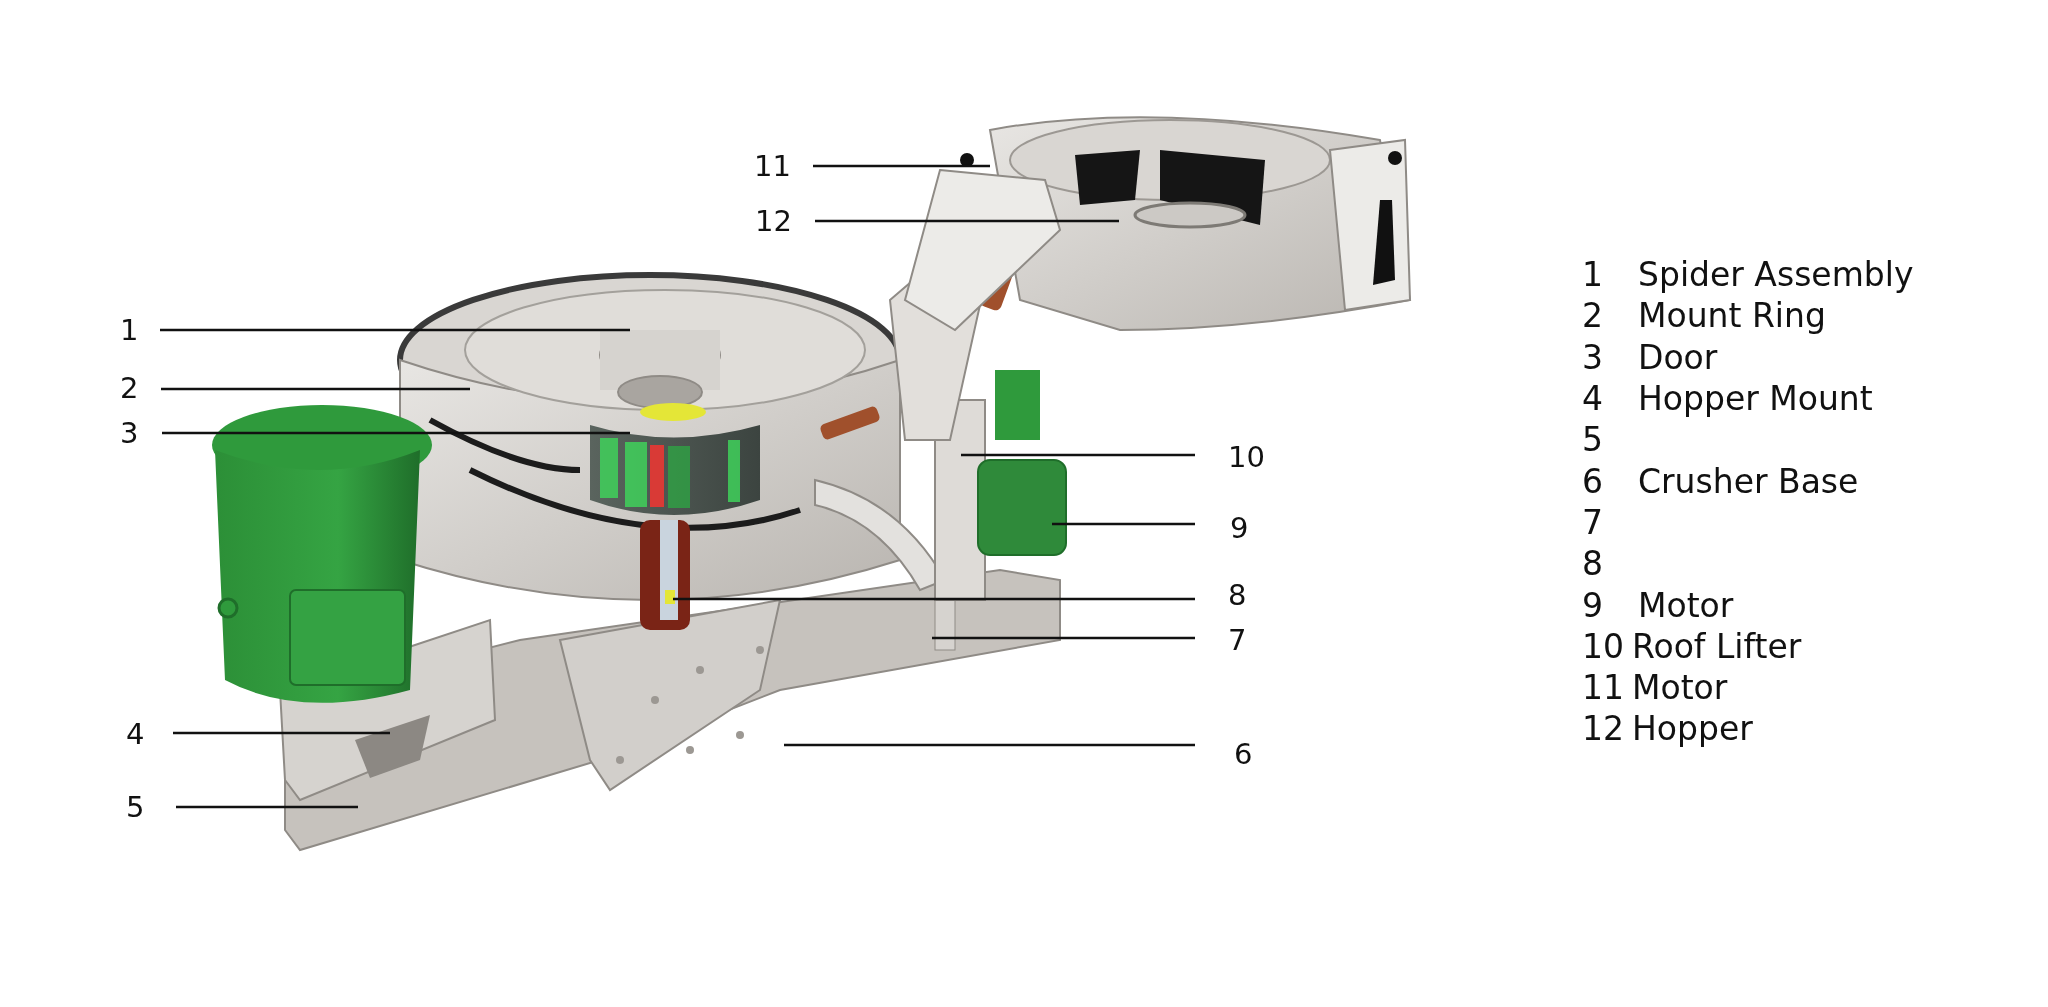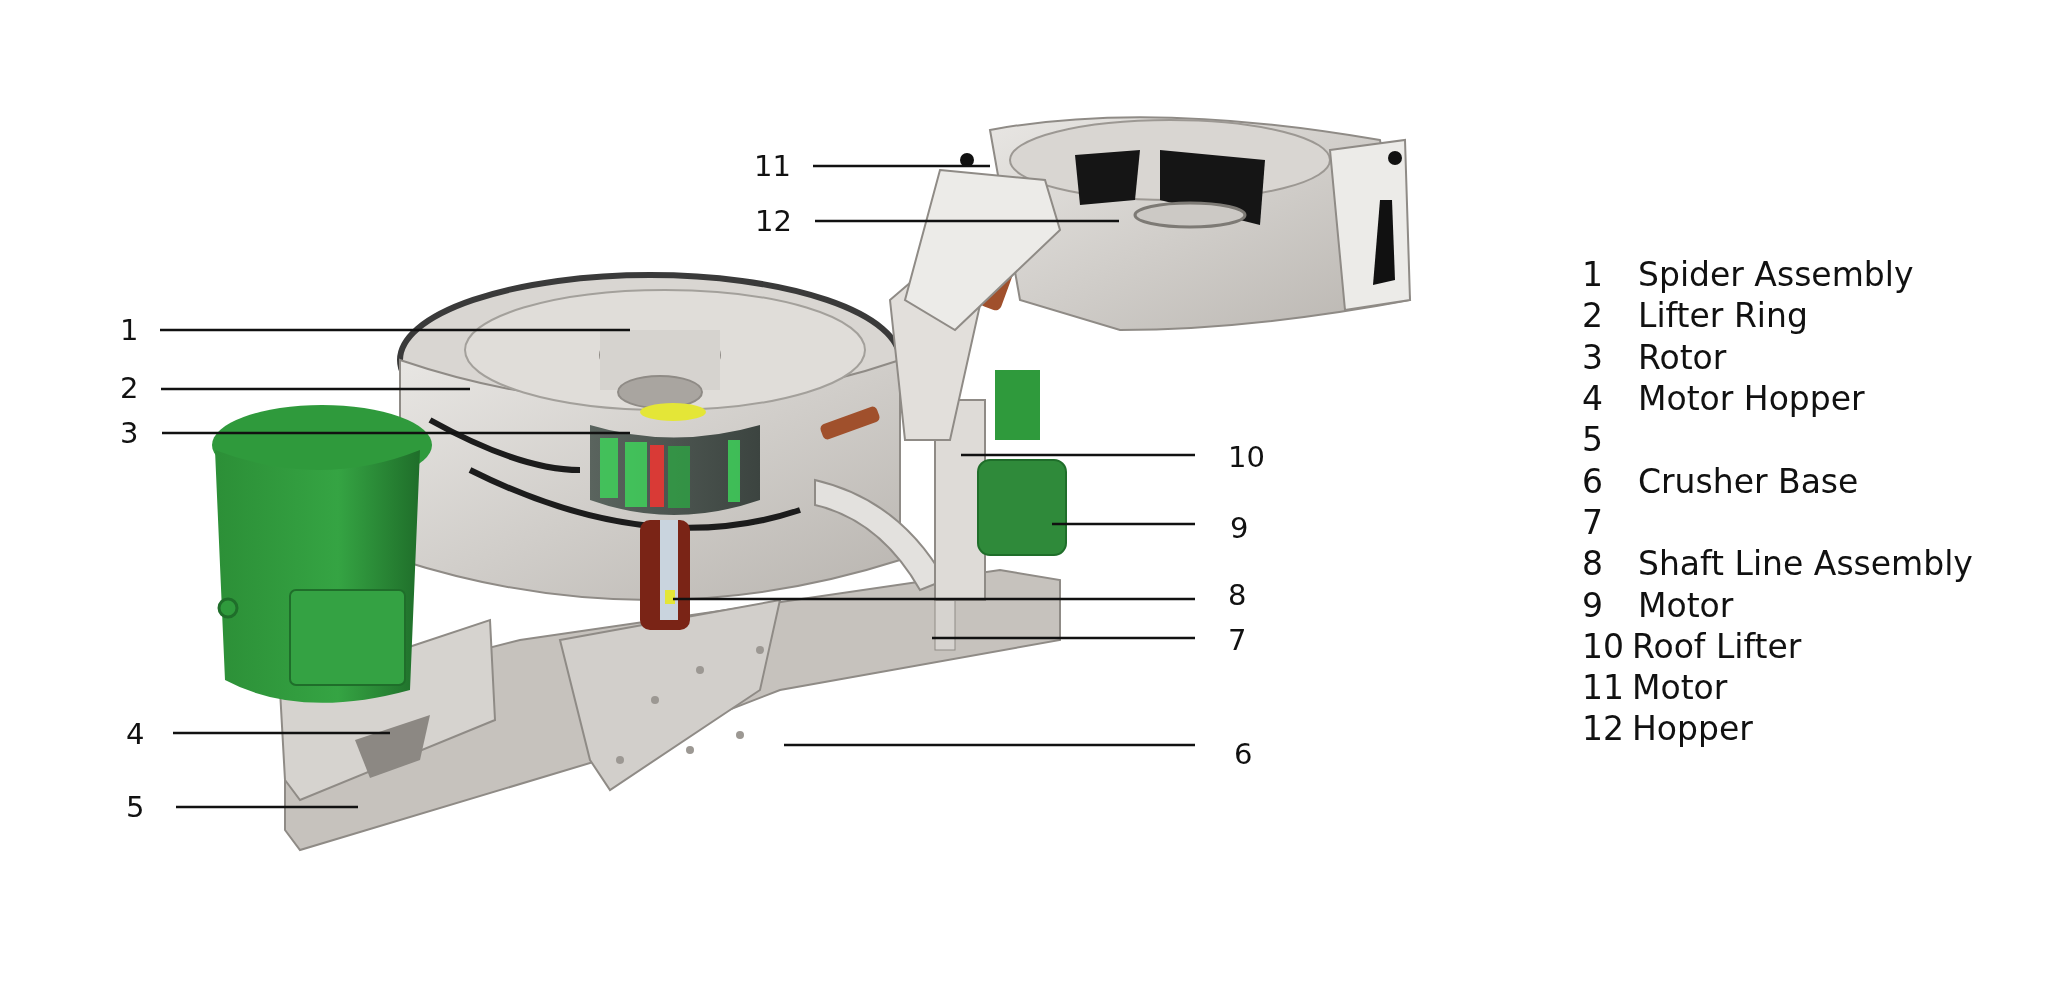--- a/index.html
+++ b/index.html
@@ -150,43 +150,42 @@
   </div>
 
   
   <div class="legend">
     <div class="legend-row">
         <span class="legend-num">1</span>
         <span>Spider Assembly</span>
       </div>
     <div class="legend-row">
         <span class="legend-num">2</span>
-        <span>Lifter Ring</span>
+        <span>Mount Ring</span>
       </div>
     <div class="legend-row">
         <span class="legend-num">3</span>
-        <span>Rotor</span>
+        <span>Door</span>
       </div>
     <div class="legend-row">
         <span class="legend-num">4</span>
-        <span>Motor Hopper</span>
+        <span>Hopper Mount</span>
       </div>
     <div class="legend-row">
         <span class="legend-num">5</span>
       </div>
     <div class="legend-row">
         <span class="legend-num">6</span>
         <span>Crusher Base</span>
       </div>
     <div class="legend-row">
         <span class="legend-num">7</span>
       </div>
     <div class="legend-row">
         <span class="legend-num">8</span>
-        <span>Shaft Line Assembly</span>
       </div>
     <div class="legend-row">
         <span class="legend-num">9</span>
         <span>Motor</span>
       </div>
     <div class="legend-row">
         <span class="legend-num wide">10</span>
         <span>Roof Lifter</span>
       </div>
     <div class="legend-row">

